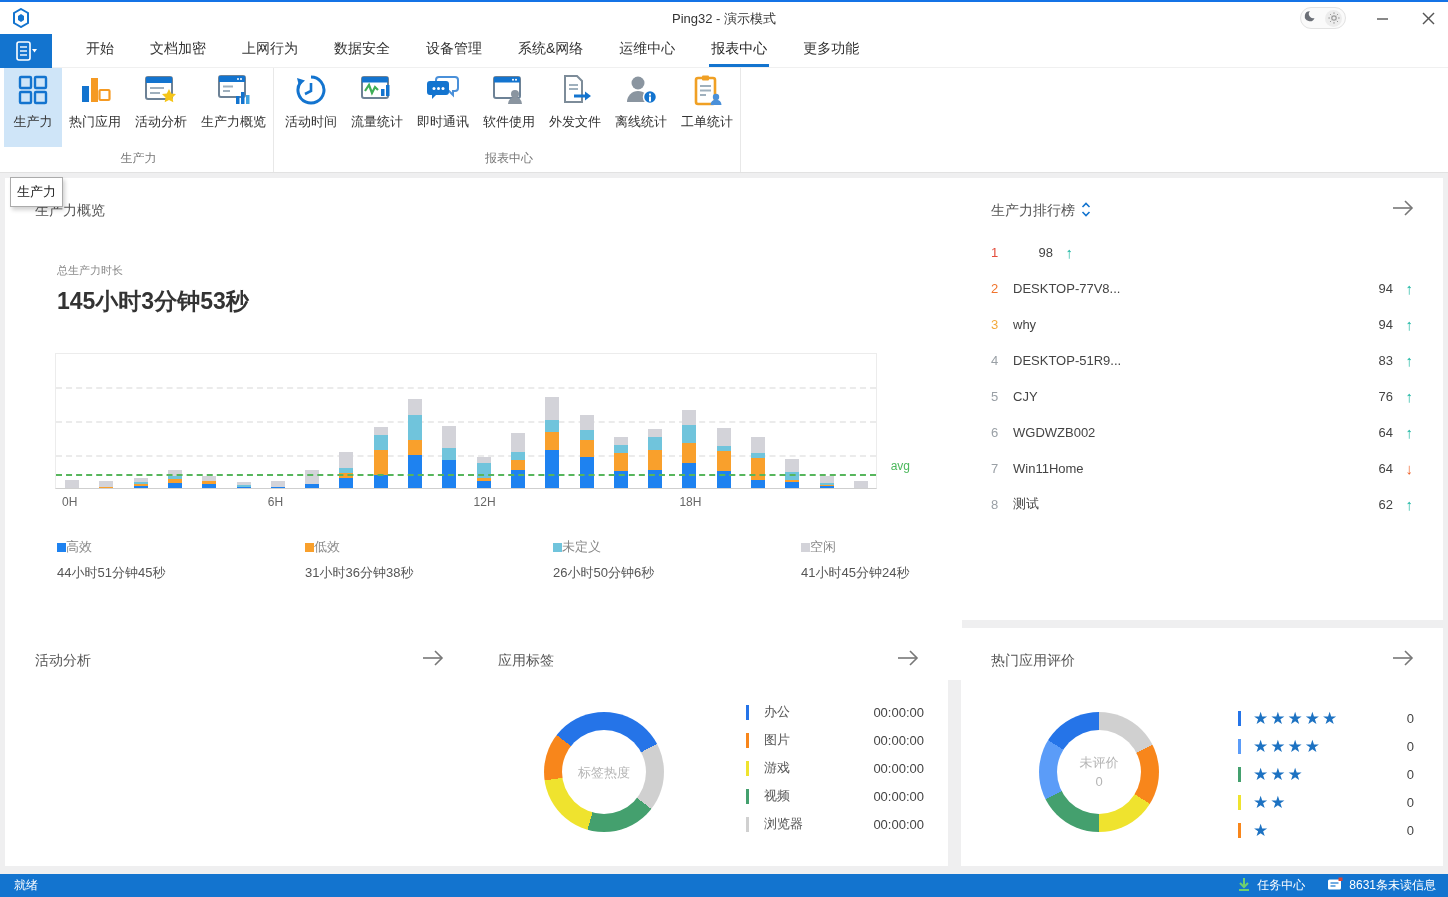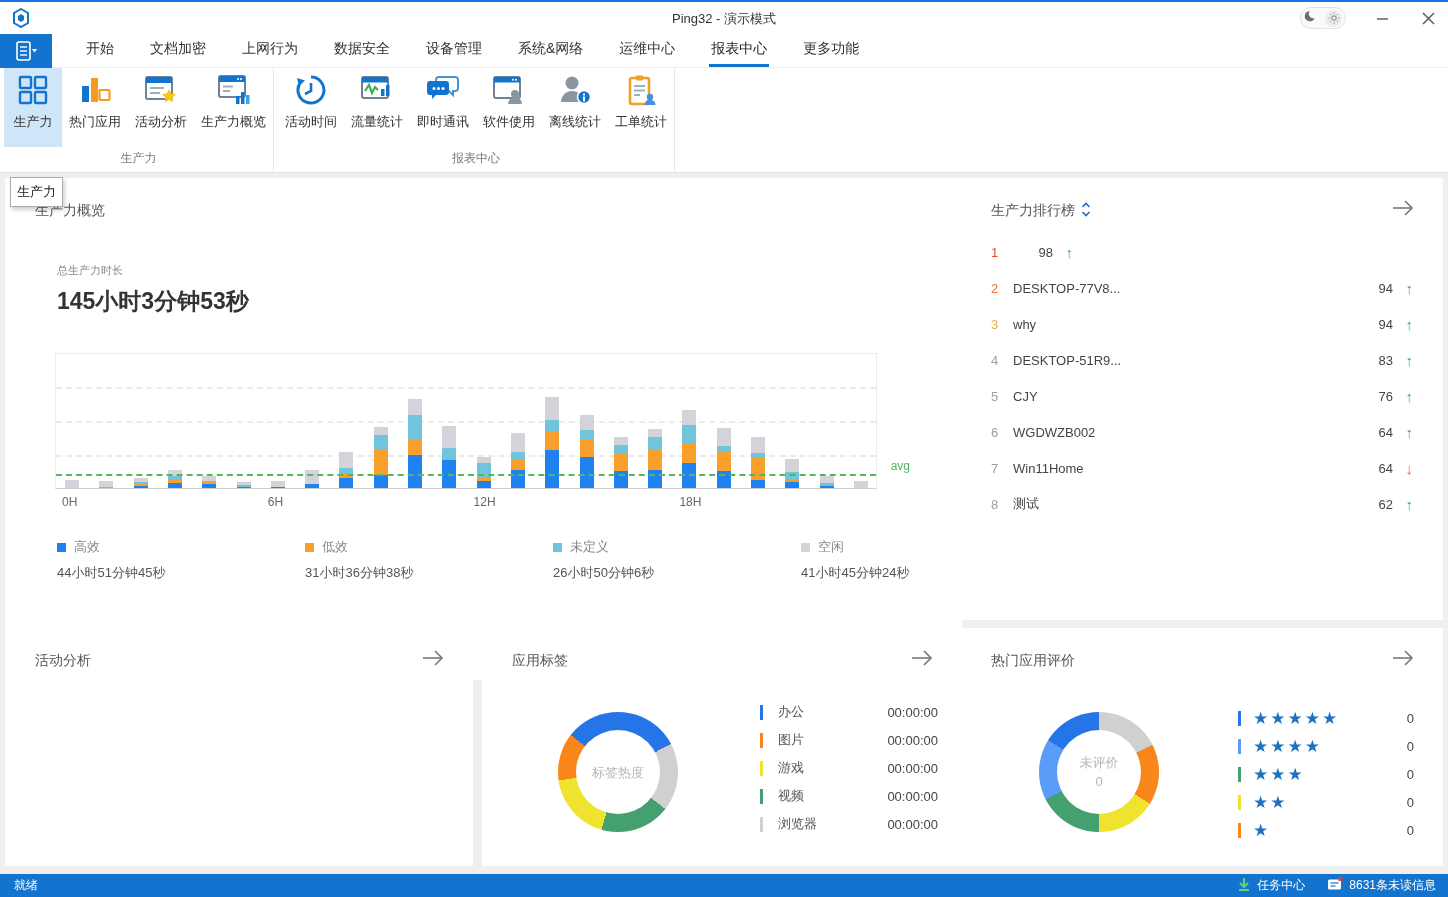--- a/index.html
+++ b/index.html
@@ -34,38 +34,38 @@
   .ricon { width:34px; height:36px; display:flex; align-items:center; justify-content:center; }
   .rlabel { font-size:13px; color:#333; margin-top:5px; white-space:nowrap; }
   .rgroup-label { height:25px; line-height:22px; text-align:center; font-size:12px; color:#777; }
 
   
   .content { position:absolute; left:0; top:173px; width:100%; height:701px; background:#efeff0; }
   .panel { position:absolute; background:#fff; }
   #overview    { left:5px;   top:5px;   width:957px; height:502px;text-align:center; }
   #leaderboard { left:961px; top:5px;   width:482px; height:442px; }
   #activity    { left:5px;   top:455px; width:468px; height:238px; }
-  #apptags     { left:482px; top:455px; width:480px; height:238px; }
+  #apptags     { left:468px; top:455px; width:480px; height:238px; }
   #rating      { left:961px; top:455px; width:482px; height:238px; }
   .panel-title { position:absolute; left:30px; top:24px; font-size:14px; color:#555; display:flex; align-items:center; gap:6px; }
   .panel-arrow { position:absolute; right:28px; top:20px; width:24px; height:20px; cursor:pointer; }
 
   .tooltip { position:absolute; left:10px; top:4px; width:53px; height:30px; background:#fff; border:1px solid #ababab; box-shadow:2px 3px 4px rgba(0,0,0,.18); font-size:13px; color:#222; display:flex; align-items:center; justify-content:center; z-index:20; }
 
   
   .ov-total-label { position:absolute; left:52px; top:85px; font-size:11px; color:#8a8a8a; }
   .ov-total-value { position:absolute; left:52px; top:108px; font-size:23px; font-weight:bold; color:#333; }
   #chart { position:absolute; left:50px; top:175px; width:822px; height:136px; border:1px solid #ececec; border-bottom:1px solid #cfcfcf; }
   .gridline { position:absolute; left:0; width:100%; border-top:2px dashed #ebebeb; }
   .avgline { position:absolute; left:0; width:100%; border-top:2px dashed #57b65c; z-index:3; }
   .avg-label { position:absolute; right:-34px; bottom:3px; font-size:12px; color:#4cb85c; }
   .bar-stack { position:absolute; bottom:0; width:14px; display:flex; flex-direction:column-reverse; z-index:2; }
   .xlabel { position:absolute; top:141px; font-size:12px; color:#666; }
   .ov-leg { position:absolute; top:360px; }
-  .ov-leg-head { display:flex; align-items:center; gap:8px; font-size:13px; color:#888; }
+  .ov-leg-head { display:flex; align-items:center; gap:0; font-size:13px; color:#888; }
   .ov-leg-sq { width:9px; height:9px; }
   .ov-leg-val { margin-top:8px; font-size:13px; color:#555; }
 
   
   .lb-rows { position:absolute; left:0; top:56px; width:100%; }
   .lb-row { height:36px; display:flex; align-items:center; padding:0 30px 0 30px; }
   .lb-rank { width:22px; font-size:13px; }
   .lb-name { flex:1; font-size:13px; color:#444; padding-left:0px; }
   .lb-score { width:40px; text-align:right; font-size:13px; color:#444; }
   .lb-trend { width:20px; text-align:right; font-size:15px; font-weight:bold; }
@@ -286,20 +286,32 @@
                 <circle cx="24" cy="5.7" r="1" fill="#fff"></circle>
                 <circle cx="23" cy="20" r="4" fill="#8a95a0"></circle>
                 <path d="M16 30 a7 7 0 0 1 14 0 z" fill="#8a95a0"></path>
               </svg>
             </div>
             <span class="rlabel">软件使用</span>
           </div>
           <div class="rbtn">
             <div class="ricon">
               <svg width="32" height="32" viewBox="0 0 32 32">
+                <path d="M6 2 h12 l5 5 v21 h-17 z" fill="#fff" stroke="#7d8c99" stroke-width="2"></path>
+                <line x1="10" y1="11" x2="19" y2="11" stroke="#9fb0bd" stroke-width="2"></line>
+                <line x1="10" y1="15" x2="19" y2="15" stroke="#9fb0bd" stroke-width="2"></line>
+                <line x1="15" y1="22" x2="28" y2="22" stroke="#1374cf" stroke-width="3"></line>
+                <polygon points="26,17.5 32,22 26,26.5" fill="#1374cf"></polygon>
+              </svg>
+            </div>
+            <span class="rlabel">外发文件</span>
+          </div>
+          <div class="rbtn">
+            <div class="ricon">
+              <svg width="32" height="32" viewBox="0 0 32 32">
                 <circle cx="13" cy="9" r="6.5" fill="#8a95a0"></circle>
                 <path d="M2 28 a11 11 0 0 1 22 0 z" fill="#8a95a0"></path>
                 <circle cx="25" cy="23" r="6.5" fill="#1374cf" stroke="#fff" stroke-width="1.5"></circle>
                 <rect x="24" y="19.5" width="2" height="2" fill="#fff"></rect>
                 <rect x="24" y="22.5" width="2" height="5" fill="#fff"></rect>
               </svg>
             </div>
             <span class="rlabel">离线统计</span>
           </div>
           <div class="rbtn">

